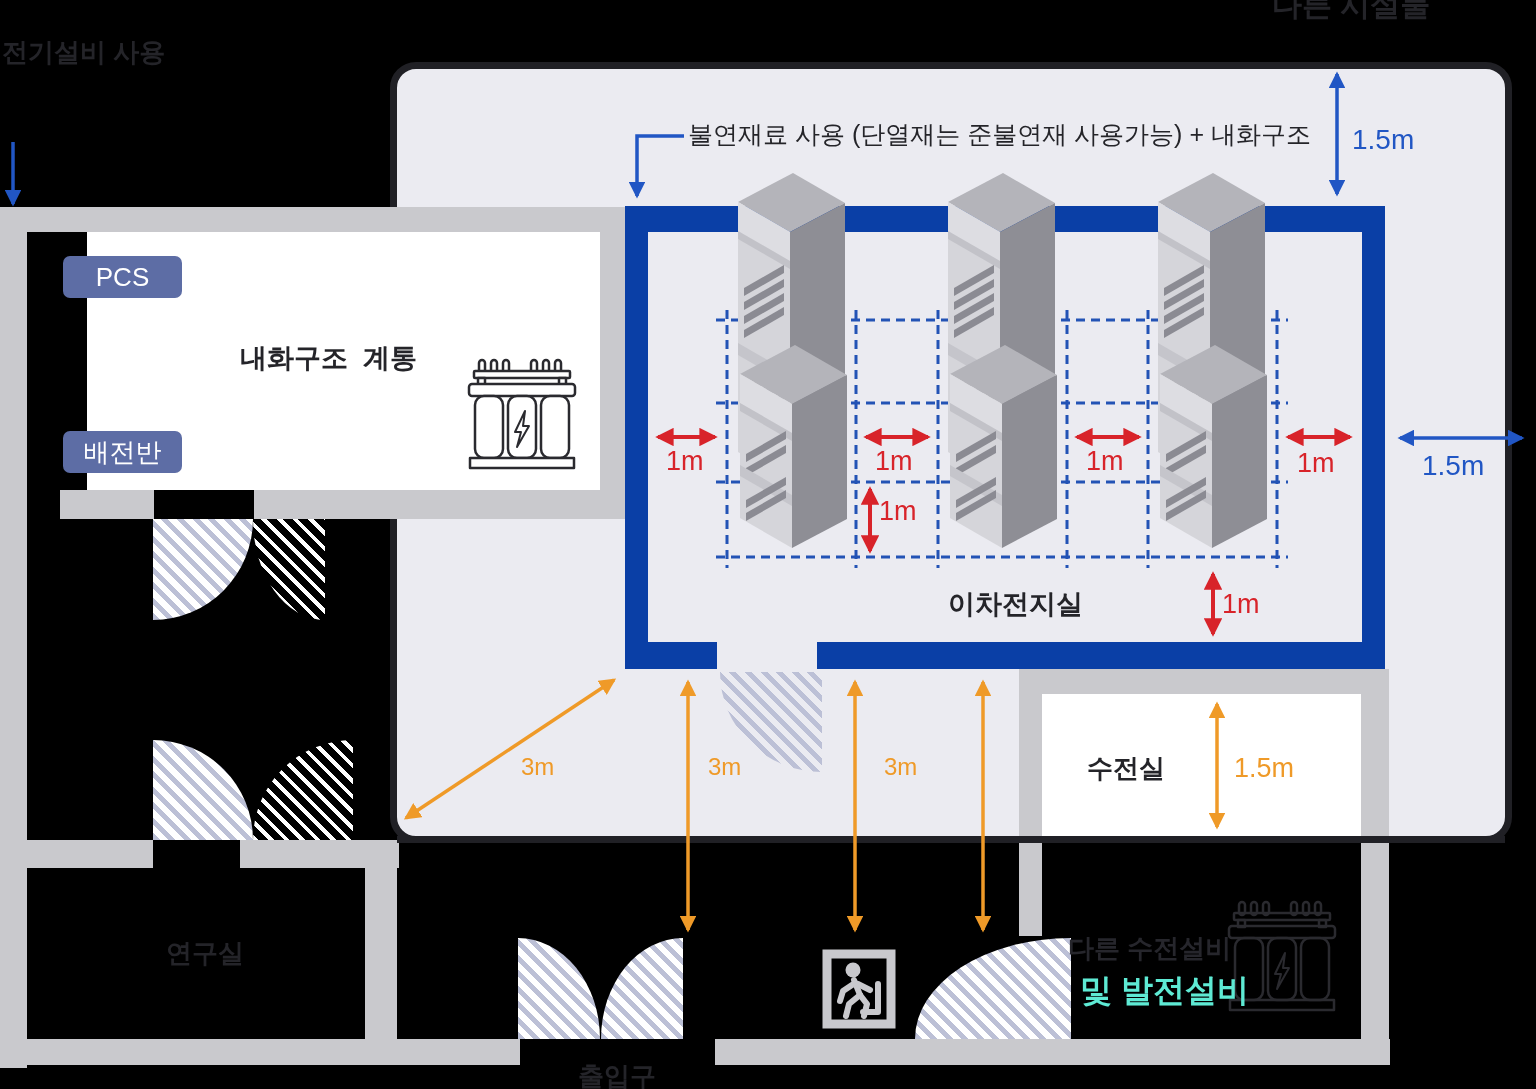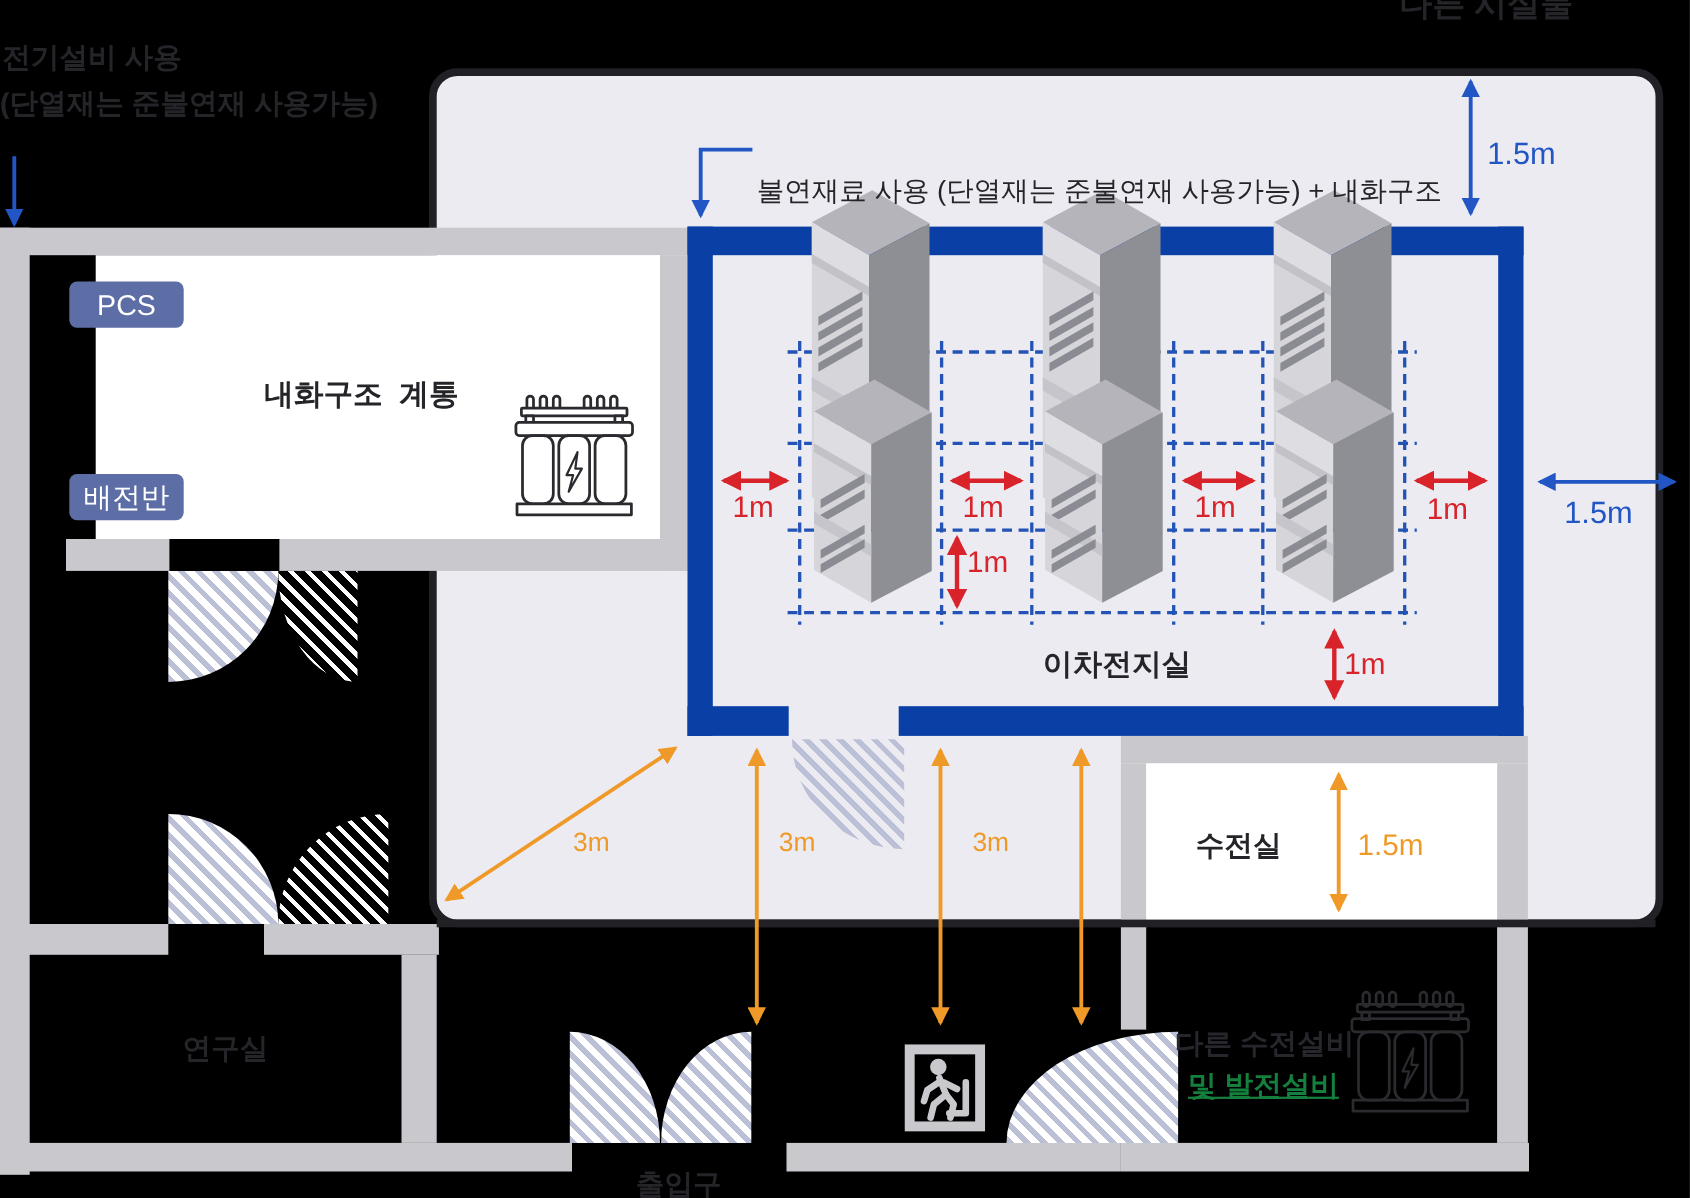--- a/index.html
+++ b/index.html
@@ -16,21 +16,21 @@
   .bwall{position:absolute;background:var(--blue-wall);}
   .whiteroom{position:absolute;background:#fff;}
   .hatchA{position:absolute;background:repeating-linear-gradient(45deg,var(--hatch) 0 5px,#fff 5px 11px);}
   .hatchB{position:absolute;background:repeating-linear-gradient(45deg,#fff 0 4px,transparent 4px 11px);}
   .hatchC{position:absolute;background:repeating-linear-gradient(45deg,var(--hatch) 0 5px,transparent 5px 11px);}
   .lbl{position:absolute;white-space:nowrap;line-height:1.15;}
   .t-dark{color:var(--tdark);}
   .t-red{color:var(--red);font-size:27px;font-weight:500;}
   .t-blue{color:var(--blue);font-size:28px;font-weight:500;}
   .t-orange{color:var(--orange);font-size:24px;font-weight:500;}
-  .badge{position:absolute;width:104px;height:42px;background:var(--badge);border-radius:7px;
+  .badge{position:absolute;width:119px;height:42px;background:var(--badge);border-radius:7px;
          color:#fff;font-size:26px;font-weight:500;display:flex;align-items:center;justify-content:center;}
   .bold{font-weight:700;}
   svg.layer{position:absolute;left:0;top:0;pointer-events:none;}
 </style>
 </head>
 <body>
 
 <div id="stage">
 
   <div class="abs" style="left:390px;top:62px;width:1122px;height:781px;box-sizing:border-box;
@@ -219,31 +219,30 @@
   </svg>
 
   <div class="badge" style="left:63px;top:256px;z-index:8;">
     <span>PCS</span>
   </div>
   <div class="badge" style="left:63px;top:431px;z-index:8;">
     <span>배전반</span>
   </div>
 
   <div class="lbl t-dark" style="left:2px;top:38px;font-size:26px;font-weight:600;z-index:8;">전기설비 사용</div>
-  <div class="lbl t-dark" style="left:0px;top:80px;font-size:26px;font-weight:600;z-index:8;">(단열재는 준불연재 사용가능)</div>
   <div class="lbl t-dark bold" style="left:1272px;top:-12px;font-size:30px;z-index:8;">다른 시설물</div>
-  <div class="lbl t-dark" style="left:688px;top:120px;font-size:25px;font-weight:500;z-index:8;margin-top:40px;">불연재료 사용 (단열재는 준불연재 사용가능) + 내화구조</div>
+  <div class="lbl t-dark" style="left:688px;top:120px;font-size:25px;font-weight:500;z-index:8;">불연재료 사용 (단열재는 준불연재 사용가능) + 내화구조</div>
 
   <div class="lbl t-dark bold" style="left:240px;top:343px;font-size:27px;z-index:8;white-space:pre;">내화구조  계통</div>
   <div class="lbl t-dark bold" style="left:948px;top:589px;font-size:27px;z-index:8;">이차전지실</div>
   <div class="lbl t-dark bold" style="left:1087px;top:754px;font-size:26px;z-index:8;">수전실</div>
   <div class="lbl t-dark bold" style="left:166px;top:939px;font-size:26px;z-index:8;">연구실</div>
   <div class="lbl t-dark bold" style="left:578px;top:1062px;font-size:26px;z-index:8;">출입구</div>
   <div class="lbl t-dark bold" style="left:1068px;top:934px;font-size:26px;color:#26262c;z-index:8;text-align:right;">다른 수전설비</div>
-  <div class="lbl t-dark bold" style="left:1080px;top:972px;font-size:26px;color:#15803d;z-index:8;text-decoration:underline;">및 발전설비</div>
+  <div class="lbl t-dark bold" style="left:1080px;top:972px;font-size:32px;color:#5eead4;z-index:8;">및 발전설비</div>
 
   <div class="lbl t-red" style="left:666px;top:446px;z-index:8;">1m</div>
   <div class="lbl t-red" style="left:875px;top:446px;z-index:8;">1m</div>
   <div class="lbl t-red" style="left:1086px;top:446px;z-index:8;">1m</div>
   <div class="lbl t-red" style="left:1297px;top:448px;z-index:8;">1m</div>
   <div class="lbl t-red" style="left:879px;top:496px;z-index:8;">1m</div>
   <div class="lbl t-red" style="left:1222px;top:589px;z-index:8;">1m</div>
 
   <div class="lbl t-blue" style="left:1352px;top:124px;z-index:8;">1.5m</div>
   <div class="lbl t-blue" style="left:1422px;top:450px;z-index:8;">1.5m</div>

